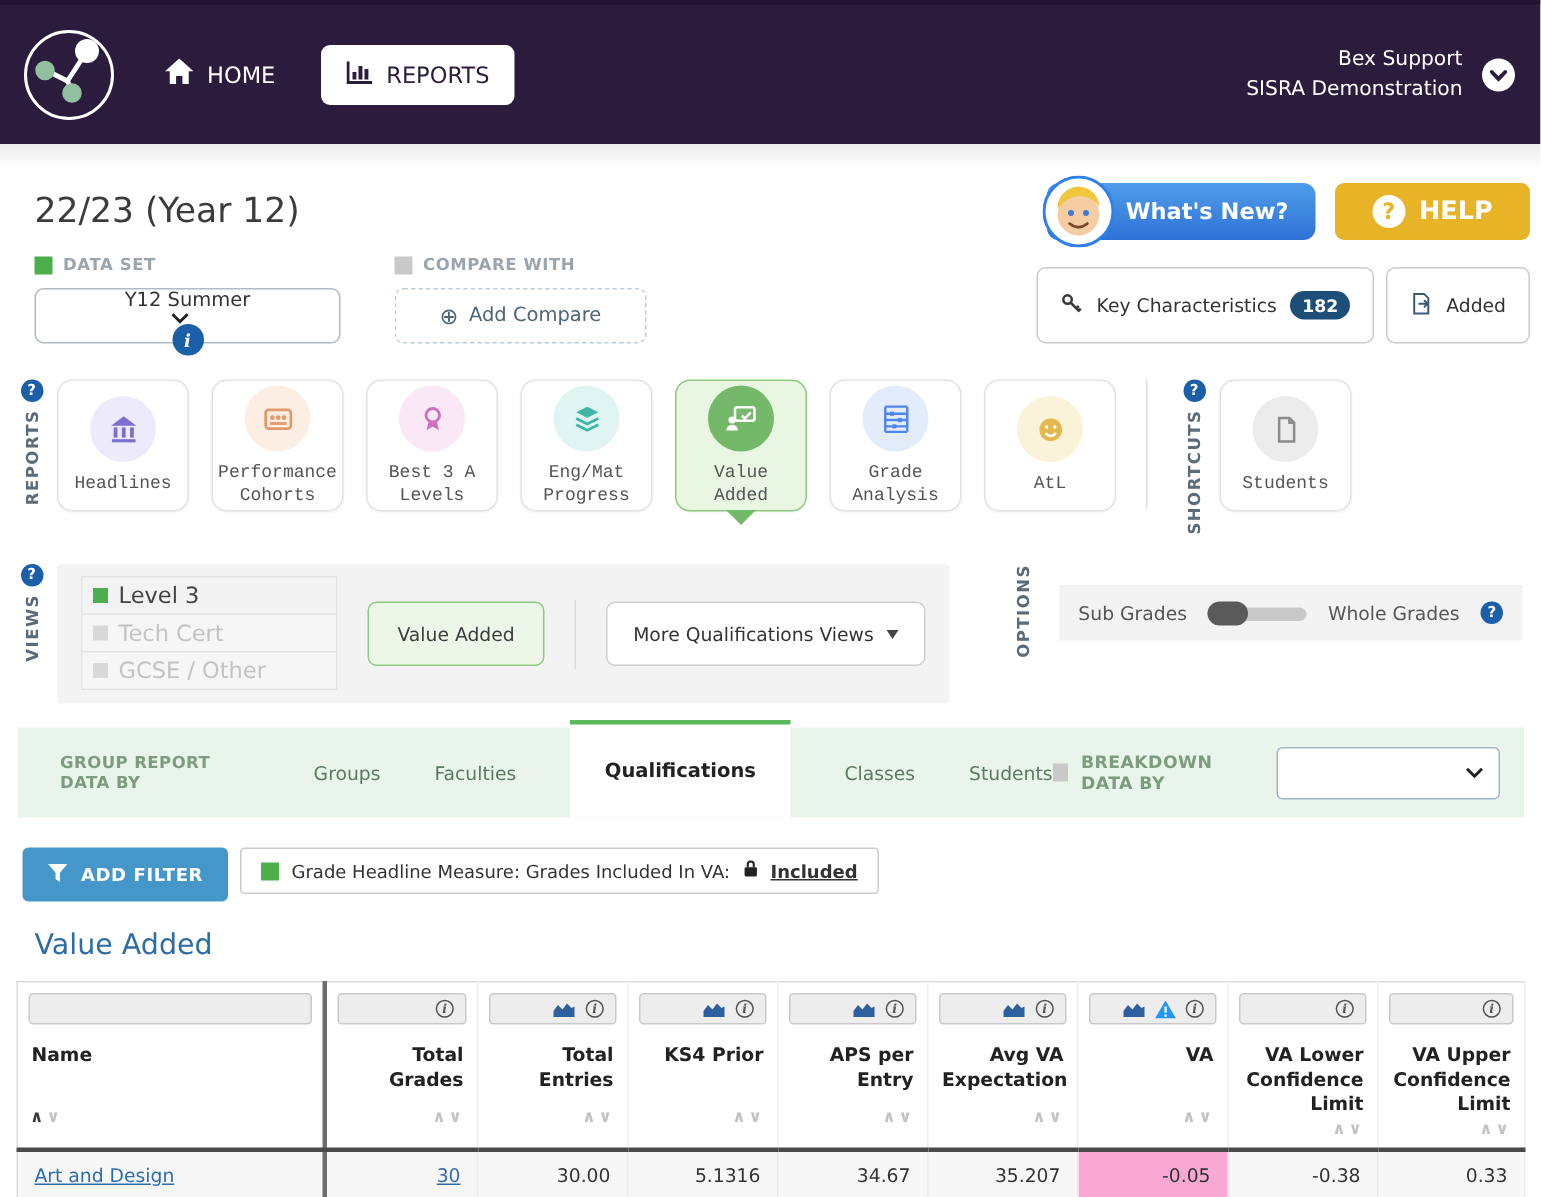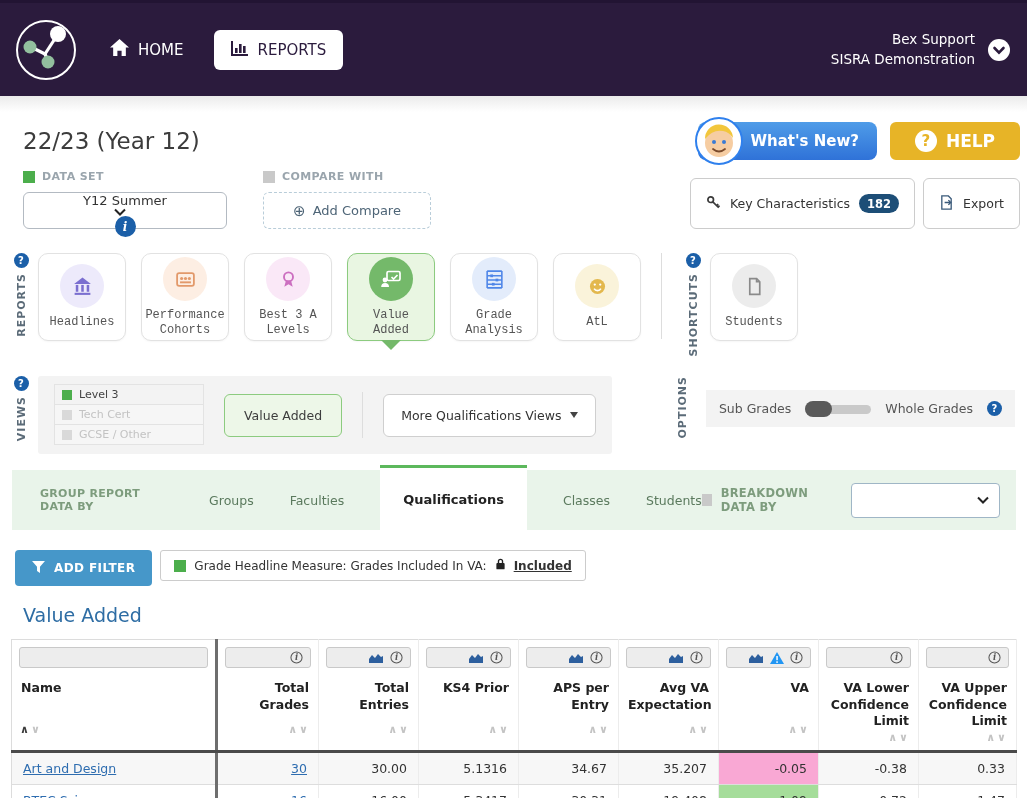--- a/index.html
+++ b/index.html
@@ -62,21 +62,21 @@
   .card.active { background:#e9f6e2; border-color:#8ccb7f; }
   .card.active::after { content:""; position:absolute; bottom:-10px; left:50%; transform:translateX(-50%);
     border:10px solid transparent; border-bottom:none; border-top:10px solid #74b96a; }
   .ci-headlines { background:#edeafb; } .ci-cohorts { background:#fdeee3; } .ci-best3 { background:#fae8f7; }
   .ci-engmat { background:#e0f5f2; } .ci-va { background:#74b96a; } .ci-grade { background:#e3ecfb; }
   .ci-atl { background:#faf3da; } .ci-students { background:#ececec; }
   .vdivider { width:1px; background:#ddd; height:86px; margin:0 18px 0 20px; }
   
   .views-row { display:flex; align-items:flex-start; padding:20px 12px 0 8px; }
   .views-panel { background:#f3f3f3; border-radius:3px; margin-left:4px; padding:9px 16px; display:flex; align-items:center; gap:20px; }
-  .levels { width:150px; font-size:11px; }
+  .levels { width:171px; font-size:15px; }
   .level-item { display:flex; align-items:center; gap:7px; padding:3px 7px; border:1px solid #e3e3e3; margin-top:-1px; cursor:pointer; }
   .level-item .lsq { width:10px; height:10px; }
   .level-item.on { color:#444; }
   .level-item.on .lsq { background:#4cae4c; }
   .level-item.off { color:#c3c3c3; background:#f6f6f6; }
   .level-item.off .lsq { background:#d9d9d9; }
   .btn-viewva { background:#edf7e8; border:1px solid #8ccb7f; border-radius:6px; padding:13px 19px; font-size:12.5px; color:#3d3d3d; cursor:pointer; font-family:inherit; }
   .views-div { width:1px; height:46px; background:#ddd; }
   .btn-moreviews { background:#fff; border:1px solid #cfcfcf; border-radius:6px; padding:13px 17px; font-size:12.5px; color:#333; cursor:pointer; display:flex; align-items:center; gap:9px; font-family:inherit; }
   .caret-down { width:0; height:0; border:4.5px solid transparent; border-bottom:none; border-top:6px solid #444; }
@@ -231,21 +231,21 @@
         <span>Key Characteristics</span>
         <span class="kc-badge">182</span>
       </button>
       <button class="btn-plain">
         <span>
           <svg viewBox="0 0 16 16" width="15" height="15">
             <path d="M3 1 h7 l3 3 v11 h-10 z" fill="none" stroke="#3a5a7a" stroke-width="1.4"></path>
             <path d="M6 8 h6 M10 5.5 L12.5 8 L10 10.5" stroke="#3a5a7a" stroke-width="1.4" fill="none"></path>
           </svg>
         </span>
-        <span>Export</span>
+        <span>Added</span>
       </button>
     </div>
   </div>
 
   <div class="reports-row">
     <div class="vlabel-col">
       <span class="qbadge">?</span>
       <span class="vtext">REPORTS</span>
     </div>
     <div class="cards">
@@ -274,20 +274,30 @@
         <span class="clabel">Performance Cohorts</span>
       </div>
       <div class="card">
         <span class="cicon ci-best3">
           <svg viewBox="0 0 20 20" width="21" height="21">
             <circle cx="10" cy="7.5" r="4.3" fill="none" stroke="#cc6fc0" stroke-width="1.8"></circle>
             <path d="M7.6 11 L6 17 L10 14.6 L14 17 L12.4 11" fill="#cc6fc0"></path>
           </svg>
         </span>
         <span class="clabel">Best 3 A Levels</span>
+      </div>
+      <div class="card">
+        <span class="cicon ci-engmat">
+          <svg viewBox="0 0 20 20" width="21" height="21">
+            <path d="M10 2 L17 5.5 L10 9 L3 5.5 Z" fill="#3fb5a5"></path>
+            <path d="M3 9.5 L10 13 L17 9.5" stroke="#3fb5a5" stroke-width="1.8" fill="none"></path>
+            <path d="M3 13.5 L10 17 L17 13.5" stroke="#3fb5a5" stroke-width="1.8" fill="none"></path>
+          </svg>
+        </span>
+        <span class="clabel">Eng/Mat Progress</span>
       </div>
       <div class="card active">
         <span class="cicon ci-va">
           <svg viewBox="0 0 22 20" width="22" height="20">
             <rect x="7" y="2.5" width="13" height="9" rx="1.5" fill="none" stroke="#fff" stroke-width="1.7"></rect>
             <path d="M11.5 8 l2 2 l4 -4" stroke="#fff" stroke-width="1.7" fill="none"></path>
             <circle cx="5" cy="11" r="2.4" fill="#fff"></circle>
             <path d="M1.2 18 a3.9 3.9 0 0 1 7.8 0 Z" fill="#fff"></path>
           </svg>
         </span>

